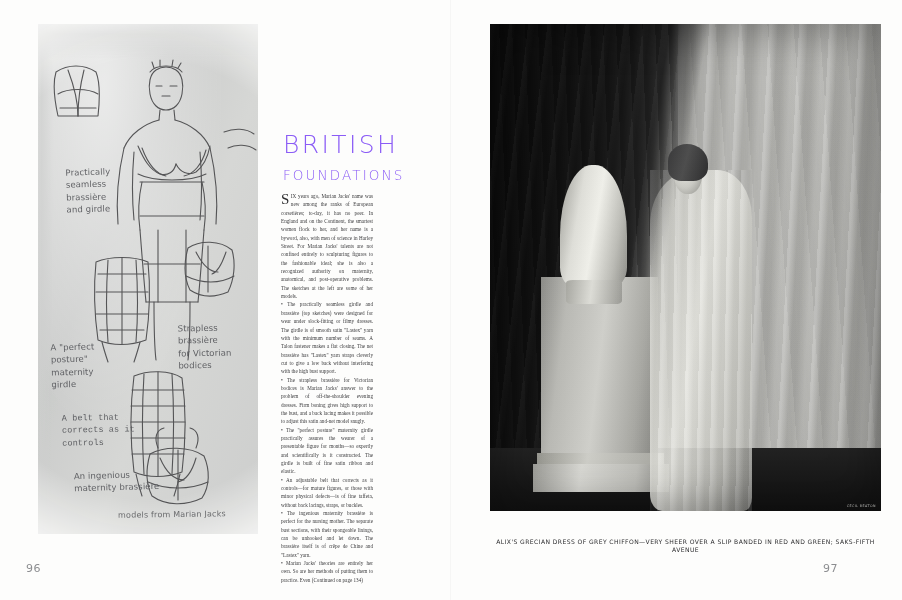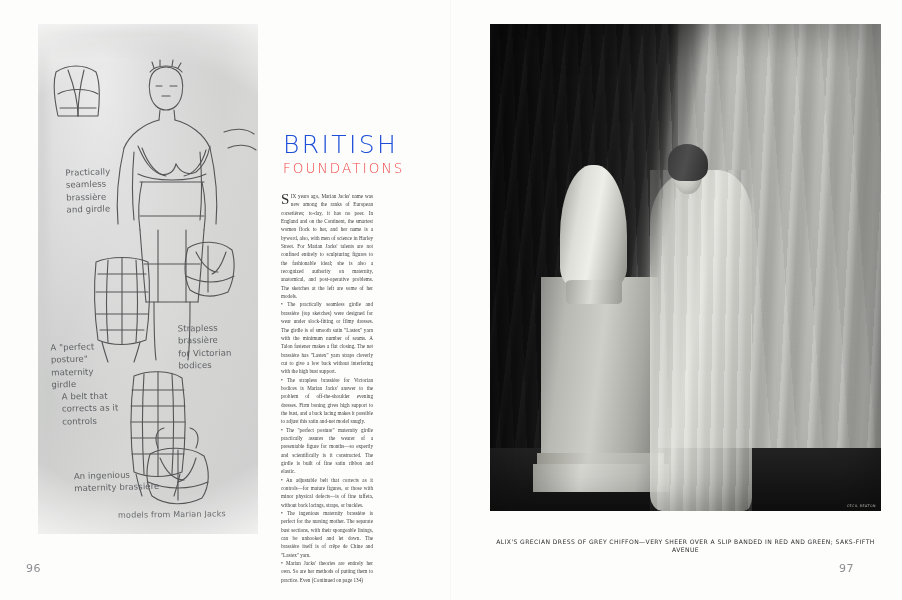--- a/index.html
+++ b/index.html
@@ -46,26 +46,26 @@
     position:absolute;font-family:"DejaVu Sans",sans-serif;
     font-size:8px;color:#5a5b5e;letter-spacing:.2px;
     transform:rotate(-.8deg);opacity:.9;
   }
 
   
   .headline{position:absolute;left:283px;top:132px;width:150px;}
   .headline .h1{
     font-family:"DejaVu Sans",sans-serif;
     font-weight:300;font-size:25px;letter-spacing:2.4px;
-    color:#1d4ed8;line-height:1;
+    color:#8b5cf6;line-height:1;
   }
   .headline .h2{
     font-family:"DejaVu Sans",sans-serif;
     font-weight:300;font-size:13.5px;letter-spacing:2.1px;
-    color:#ef4444;margin-top:3px;
+    color:#8b5cf6;margin-top:10px;
   }
 
   
   .bodycol{
     position:absolute;left:281px;top:192px;width:92px;
     font-family:"Liberation Serif",serif;
     font-size:5.15px;line-height:1.62;
     color:#3b3b3d;text-align:justify;
     -ms-hyphens:auto;hyphens:auto;
   }
@@ -275,21 +275,21 @@
 
           <path d="M186 108 C 196 104, 208 104, 216 110"></path>
           <path d="M190 124 C 198 120, 210 120, 218 126"></path>
         </g>
       </svg>
     </div>
 
     <div class="hand" style="left:66px;top:166px;">Practically<br>seamless<br>brassière<br>and girdle</div>
     <div class="hand i2" style="left:178px;top:322px;">Strapless<br>brassière<br>for Victorian<br>bodices</div>
     <div class="hand" style="left:51px;top:341px;">A "perfect<br>posture"<br>maternity<br>girdle</div>
-    <div class="hand i2" style="left:62px;top:390px;">A belt that<br>corrects as it<br>controls</div>
+    <div class="hand i2" style="left:62px;top:412px;font-family:Liberation Mono, monospace;">A belt that<br>corrects as it<br>controls</div>
     <div class="hand" style="left:74px;top:469px;">An ingenious<br>maternity brassière</div>
 
     <div class="signature" style="left:118px;top:510px;">models from Marian Jacks</div>
 
     <div class="headline">
       <div class="h1">BRITISH</div>
       <div class="h2">FOUNDATIONS</div>
     </div>
 
     <div class="bodycol">
@@ -318,16 +318,16 @@
       <div class="figure"></div>
       <div class="head"></div>
       <div class="hair"></div>
       <div class="grain"></div>
       <div class="vig"></div>
       <div class="credit">CECIL BEATON</div>
     </div>
 
     <div class="caption">ALIX'S GRECIAN DRESS OF GREY CHIFFON—VERY SHEER OVER A SLIP BANDED IN RED AND GREEN; SAKS-FIFTH AVENUE</div>
 
-    <div class="folio" style="left:388px;top:562px;">97</div>
+    <div class="folio" style="left:372px;top:562px;">97</div>
   </div>
 
 </div>
 
 </body></html>

